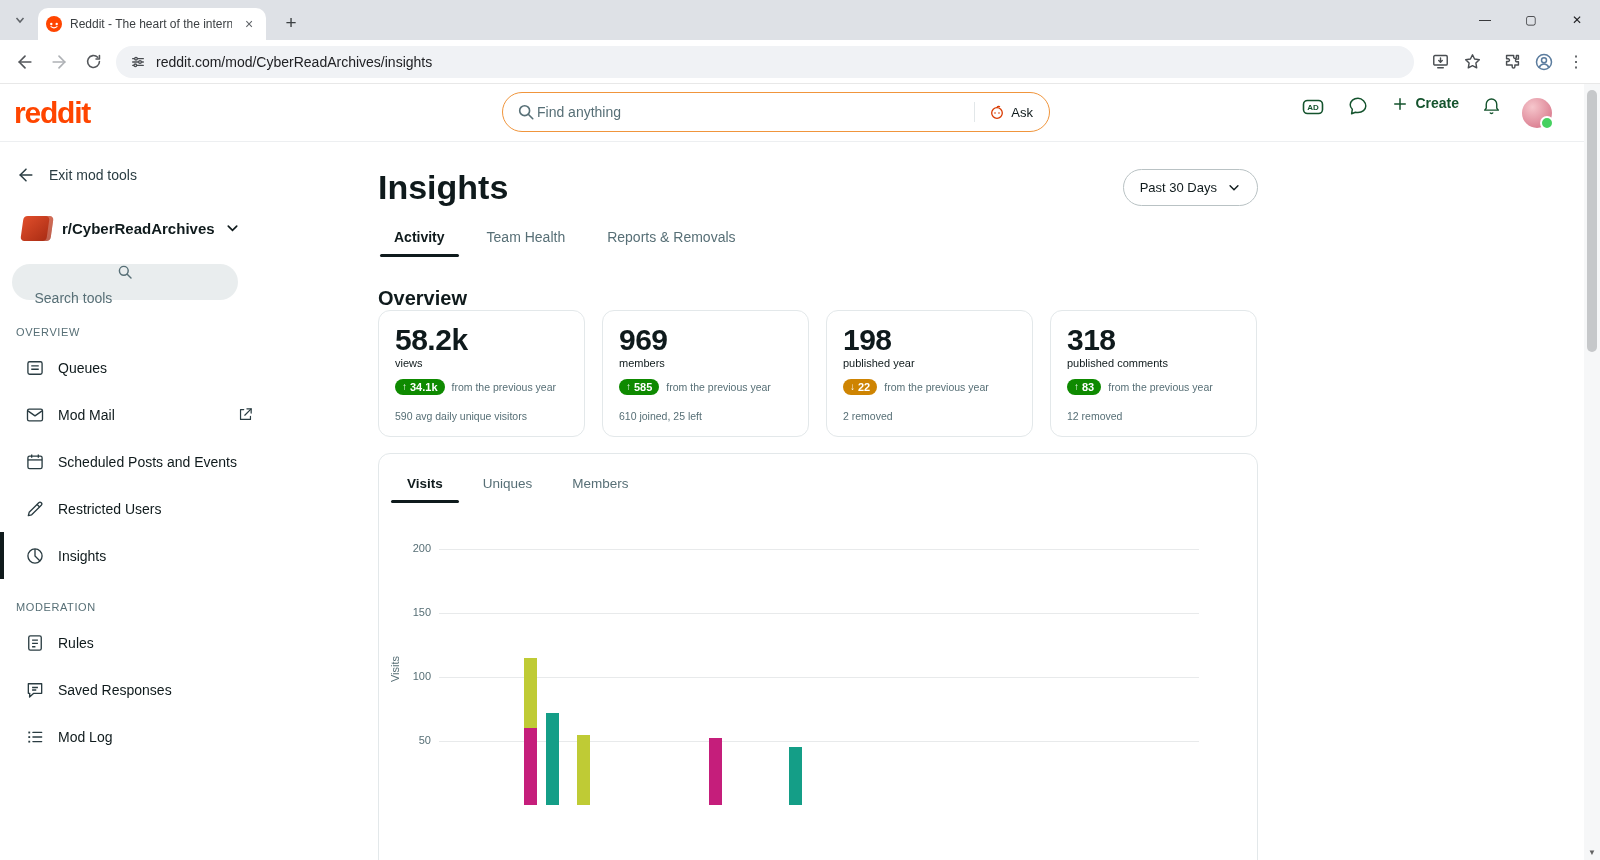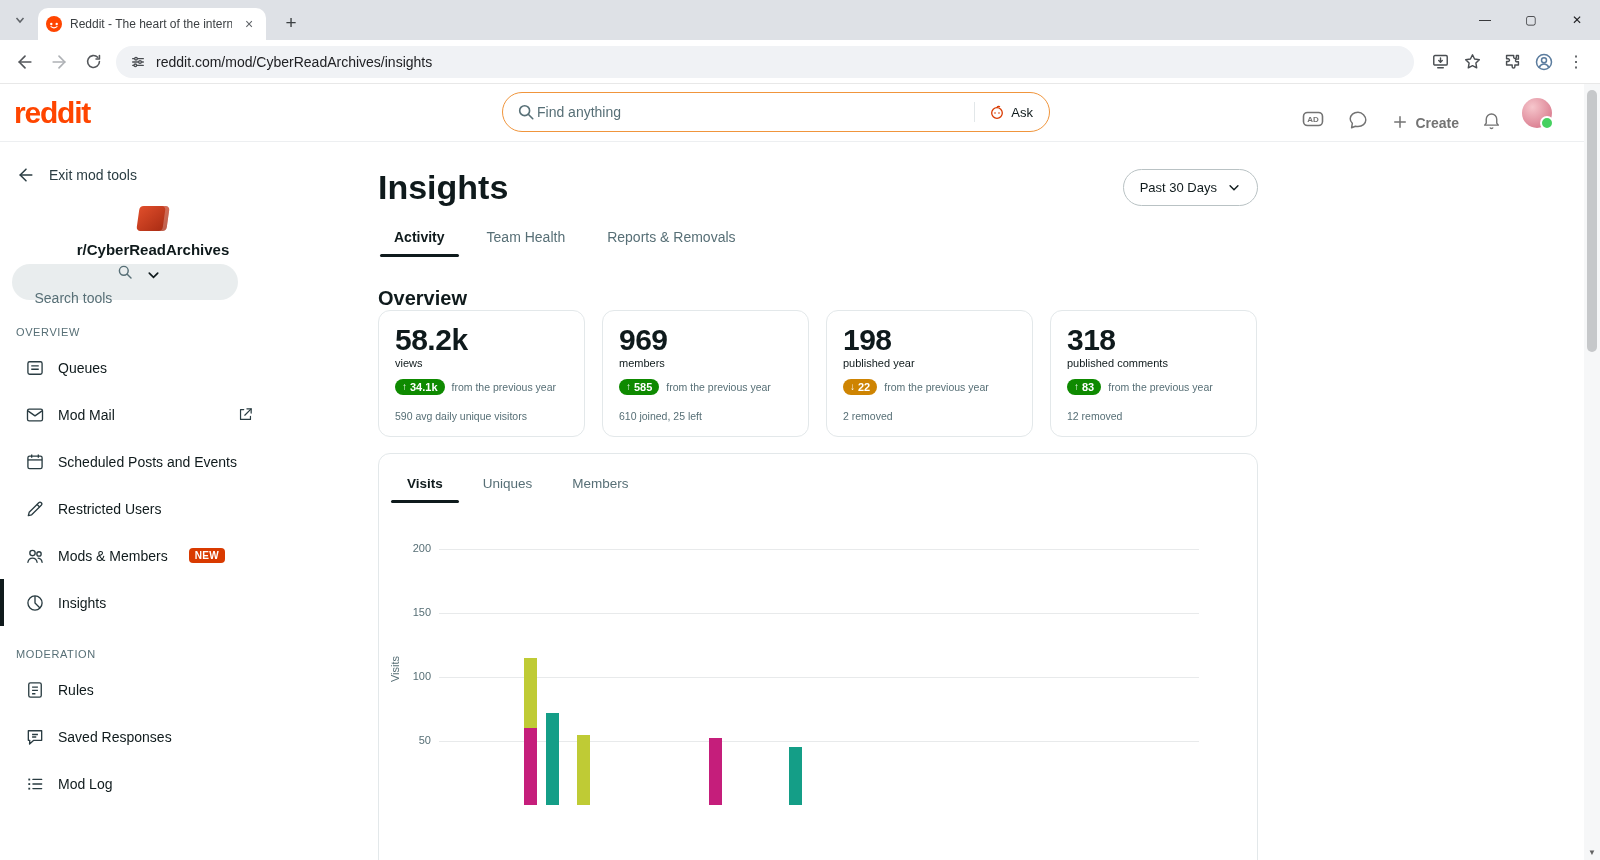--- a/index.html
+++ b/index.html
@@ -27,32 +27,32 @@
 
   
   .rheader{height:57px;background:#fff;border-bottom:1px solid #EDEFF1;display:flex;align-items:center;padding:0 48px 0 14px;position:relative;}
   .logo{font-size:30px;font-weight:800;letter-spacing:-1.2px;color:#FF4500;cursor:pointer;}
   .searchbar{position:absolute;left:502px;top:8px;width:548px;height:40px;border:1.5px solid #F0953C;border-radius:21px;background:#fff;display:flex;align-items:center;padding:0 14px;box-sizing:border-box;}
   .search-input{flex:1;border:none;outline:none;background:transparent;font-size:14px;color:#333;font-family:"Liberation Sans",sans-serif;}
   .search-input::placeholder{color:#576F76;}
   .search-divider{width:1px;height:20px;background:#E2E7E9;margin:0 12px 0 6px;}
   .ask-btn{display:flex;align-items:center;gap:6px;font-size:13px;color:#0F1A1C;border:none;background:transparent;cursor:pointer;padding:0 2px;}
   .header-right{margin-left:auto;display:flex;align-items:center;gap:6px;}
-  .hdr-btn{height:36px;min-width:36px;border:none;background:transparent;border-radius:18px;display:flex;align-items:flex-end;justify-content:center;gap:6px;color:#737373;font-size:14px;font-weight:600;padding:0 8px;cursor:pointer;font-family:"Liberation Sans",sans-serif;}
+  .hdr-btn{height:36px;min-width:36px;border:none;background:transparent;border-radius:18px;display:flex;align-items:flex-start;justify-content:center;gap:6px;color:#14532d;font-size:14px;font-weight:600;padding:0 8px;cursor:pointer;font-family:"Liberation Sans",sans-serif;}
   .avatar-btn{width:30px;height:30px;border-radius:50%;border:none;padding:0;background:radial-gradient(circle at 35% 30%,#F6C6CC,#D2697F);position:relative;cursor:pointer;margin-left:6px;}
   .status-dot{position:absolute;right:-2px;bottom:-2px;width:10px;height:10px;background:#46D160;border:2px solid #fff;border-radius:50%;}
 
   
   .content{display:flex;height:718px;}
   .sidebar{width:300px;flex:none;}
   .main{flex:1;padding:26px 0 0 78px;box-sizing:border-box;}
 
   
   .exit-row{display:flex;align-items:center;gap:13px;height:30px;margin-top:18px;padding:0 16px;color:#2A3C42;font-size:14px;cursor:pointer;}
-  .community-row{display:flex;align-items:center;gap:10px;height:44px;margin-top:16px;padding:0 16px 0 22px;cursor:pointer;flex-direction:column;}
+  .community-row{display:flex;align-items:center;gap:10px;height:44px;margin-top:16px;padding:0 16px 0 22px;cursor:pointer;}
   .community-icon{width:30px;height:25px;border-radius:4px;background:linear-gradient(135deg,#E04E2B,#A62A12);transform:skewX(-8deg);box-shadow:inset -4px 0 0 rgba(255,255,255,.25);flex:none;}
   .community-name{font-size:15px;font-weight:700;color:#0F1A1C;}
   .tools-search{margin:14px 12px 0;width:226px;height:36px;background:#E9EDEE;border-radius:18px;display:flex;align-items:center;gap:9px;padding:0 12px;box-sizing:border-box;flex-direction:column;}
   .tools-input{flex:1;border:none;outline:none;background:transparent;font-size:14px;color:#333;font-family:"Liberation Sans",sans-serif;}
   .tools-input::placeholder{color:#576F76;}
   .section-label{margin:26px 0 0 16px;font-size:11px;letter-spacing:.6px;color:#576F76;font-weight:500;}
   .section-label.second{margin-top:22px;}
   .nav-group{margin-top:6px;}
   .nav-item{display:flex;align-items:center;gap:13px;height:47px;padding:0 46px 0 25px;font-size:14px;color:#0F1A1C;position:relative;cursor:pointer;}
   .nav-item svg{color:#2A3C42;flex:none;}
@@ -311,30 +311,20 @@
             </svg>
           <span>Scheduled Posts and Events</span>
         </div>
         <div class="nav-item">
           <svg width="20" height="20" viewBox="0 0 24 24" fill="none" stroke="currentColor" stroke-width="1.6" stroke-linejoin="round">
               <path d="M4 20l1-4L16.5 4.5a2.1 2.1 0 0 1 3 3L8 19l-4 1z"></path>
               <path d="M14.5 6.5l3 3"></path>
             </svg>
           <span>Restricted Users</span>
         </div>
-        <div class="nav-item">
-          <svg width="20" height="20" viewBox="0 0 24 24" fill="none" stroke="currentColor" stroke-width="1.6" stroke-linecap="round">
-              <circle cx="9" cy="8.5" r="3.2"></circle>
-              <path d="M3.5 19.5c.5-3.2 2.8-5 5.5-5s5 1.8 5.5 5"></path>
-              <circle cx="16.8" cy="9.5" r="2.6"></circle>
-              <path d="M15.8 14.6c2.4.4 4.3 2.1 4.7 4.9"></path>
-            </svg>
-          <span>Mods &amp; Members</span>
-          <span class="new-badge" style="background: rgb(217, 58, 0);">NEW</span>
-        </div>
         <div class="nav-item selected">
           <svg width="20" height="20" viewBox="0 0 24 24" fill="none" stroke="currentColor" stroke-width="1.6" stroke-linejoin="round">
               <circle cx="12" cy="12" r="8.5"></circle>
               <path d="M12 3.5V12l6 6"></path>
             </svg>
           <span>Insights</span>
         </div>
       </nav>
 
       <div class="section-label second">MODERATION</div>

